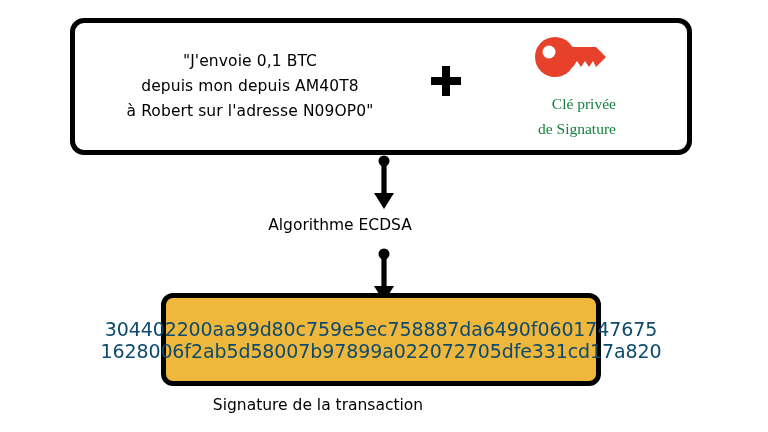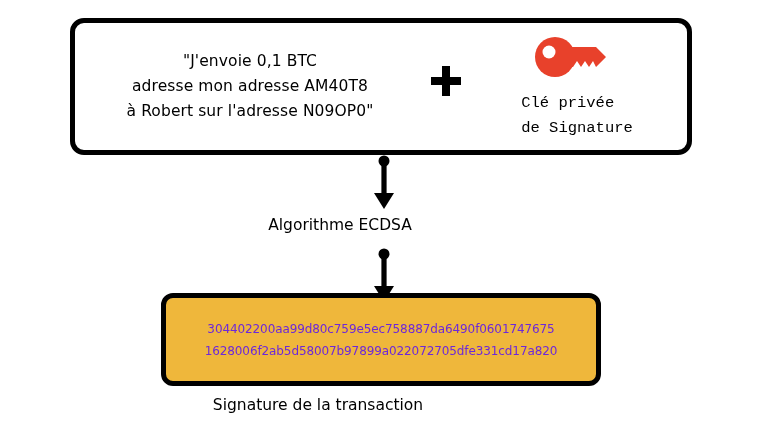--- a/index.html
+++ b/index.html
@@ -62,25 +62,25 @@
     width: 200px;
     display: flex;
     flex-direction: column;
     align-items: center;
     justify-content: center;
     position: relative;
     top: 2px;
   }
   .key-icon { display: block; margin-bottom: 9px; }
   .key-caption {
-    text-align: left;
+    text-align: right;
     font-size: 15.5px;
     line-height: 25px;
-    color: #000000;
-    font-family: Liberation Mono, monospace;
+    color: #15803d;
+    font-family: Liberation Serif, serif;
   }
   .key-caption div { white-space: nowrap; }
 
   
   .arrow {
     position: absolute;
     left: 369px;
   }
   .arrow-top { top: 155px; }
   .arrow-bottom { top: 248px; }
@@ -107,22 +107,22 @@
     box-sizing: border-box;
     border: 5px solid #000000;
     border-radius: 12px;
     background: #efb73b;
     display: flex;
     flex-direction: column;
     align-items: center;
     justify-content: center;
   }
   .sig-line {
-    color: #6d28d9;
-    font-size: 12px;
+    color: #0c4a6e;
+    font-size: 19px;
     line-height: 22px;
     letter-spacing: -0.1px;
     white-space: nowrap;
     font-family: "DejaVu Sans", sans-serif;
   }
 
   .sig-caption {
     position: absolute;
     left: 0;
     top: 396px;
@@ -154,21 +154,21 @@
 </style>
 </head>
 <body>
 
 <div id="canvas">
 
   <div class="top-box">
 
     <div class="msg-text">
       <div>"J'envoie 0,1 BTC</div>
-      <div>adresse mon adresse AM40T8</div>
+      <div>depuis mon depuis AM40T8</div>
       <div>à Robert sur l'adresse N09OP0"</div>
     </div>
 
     <div class="plus-sign">
       <svg width="34" height="34" viewBox="0 0 34 34" aria-hidden="true">
         <rect x="13" y="2" width="8" height="30" fill="#000000"></rect>
         <rect x="2" y="13" width="30" height="8" fill="#000000"></rect>
       </svg>
     </div>
 

